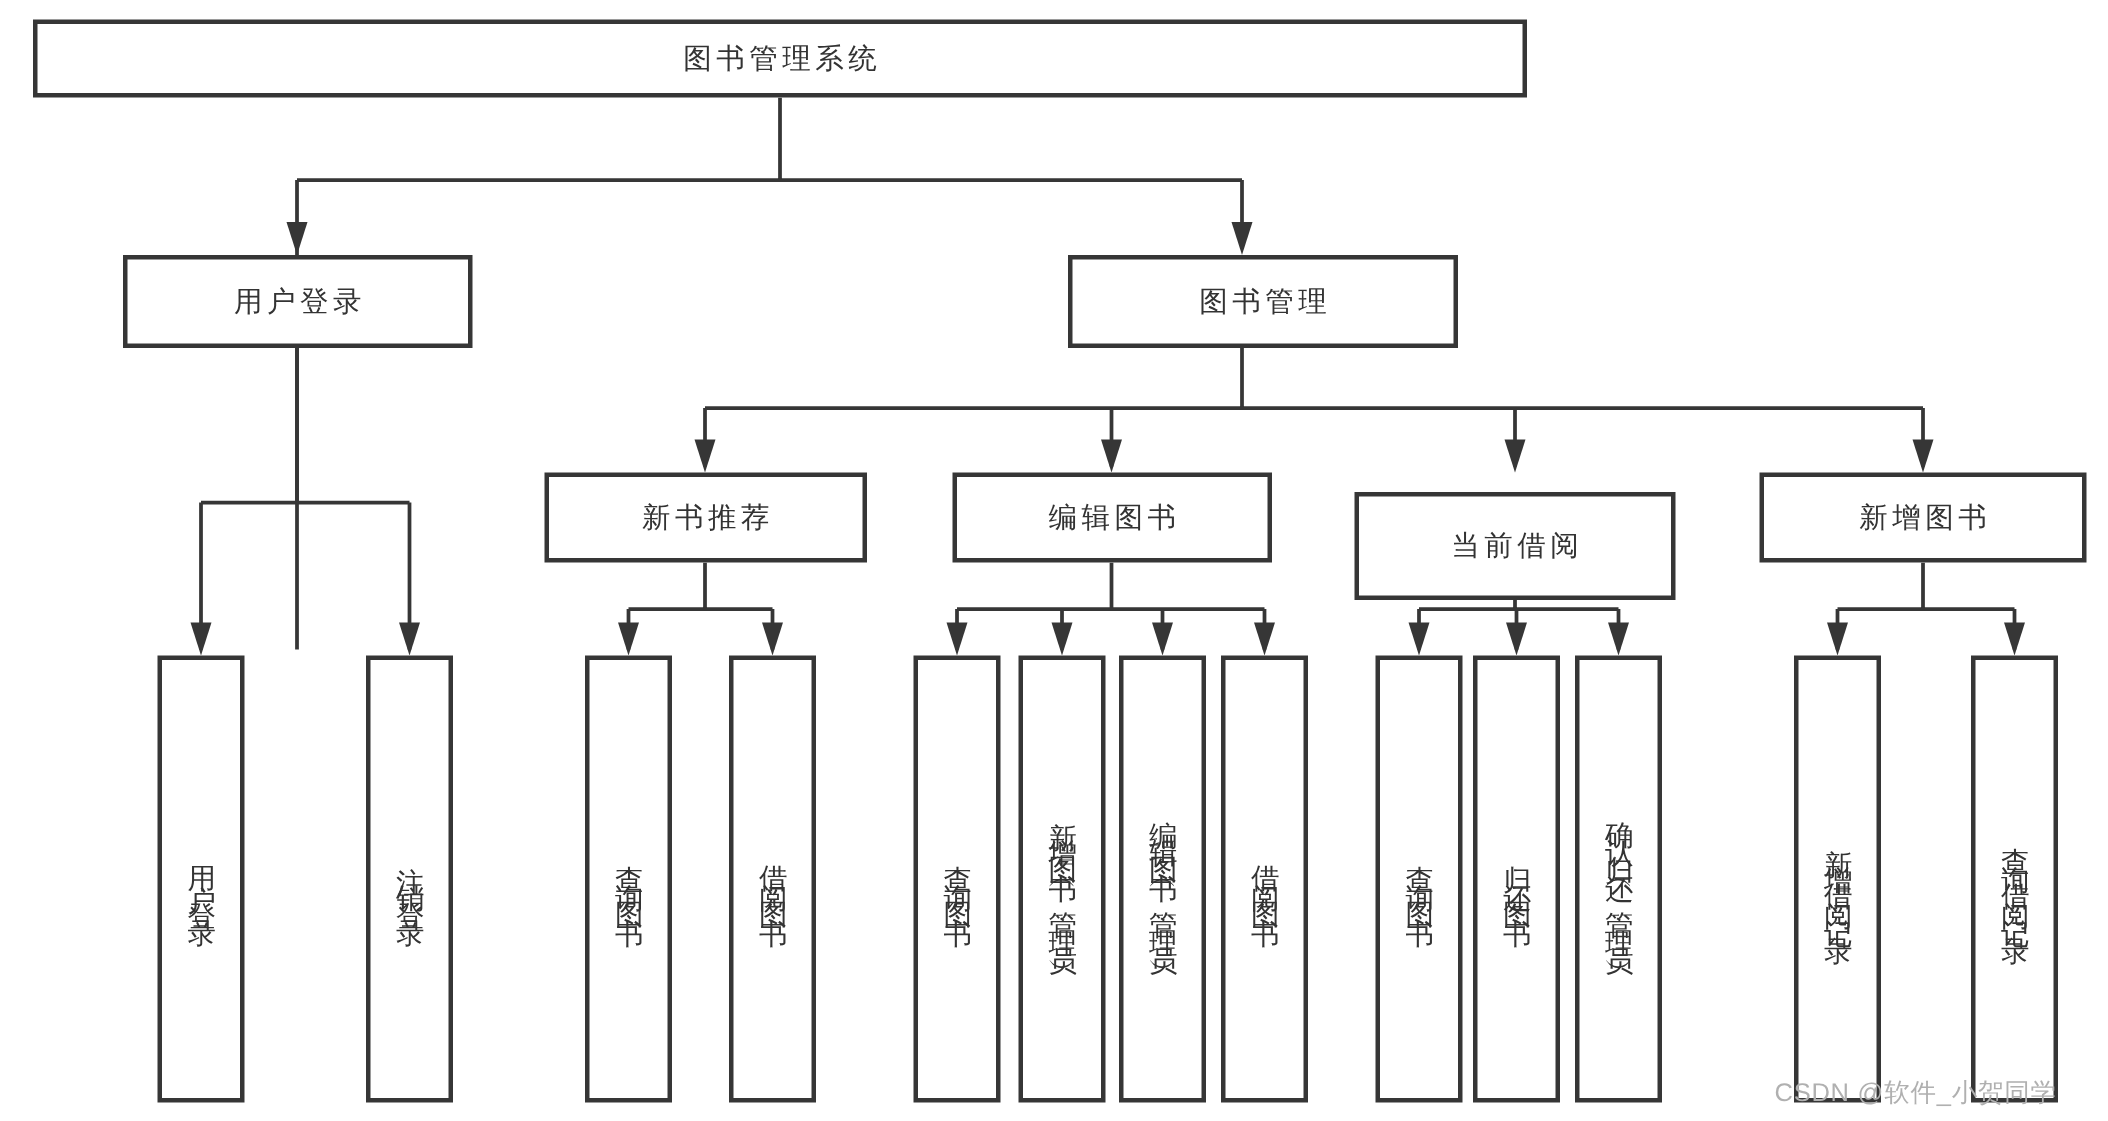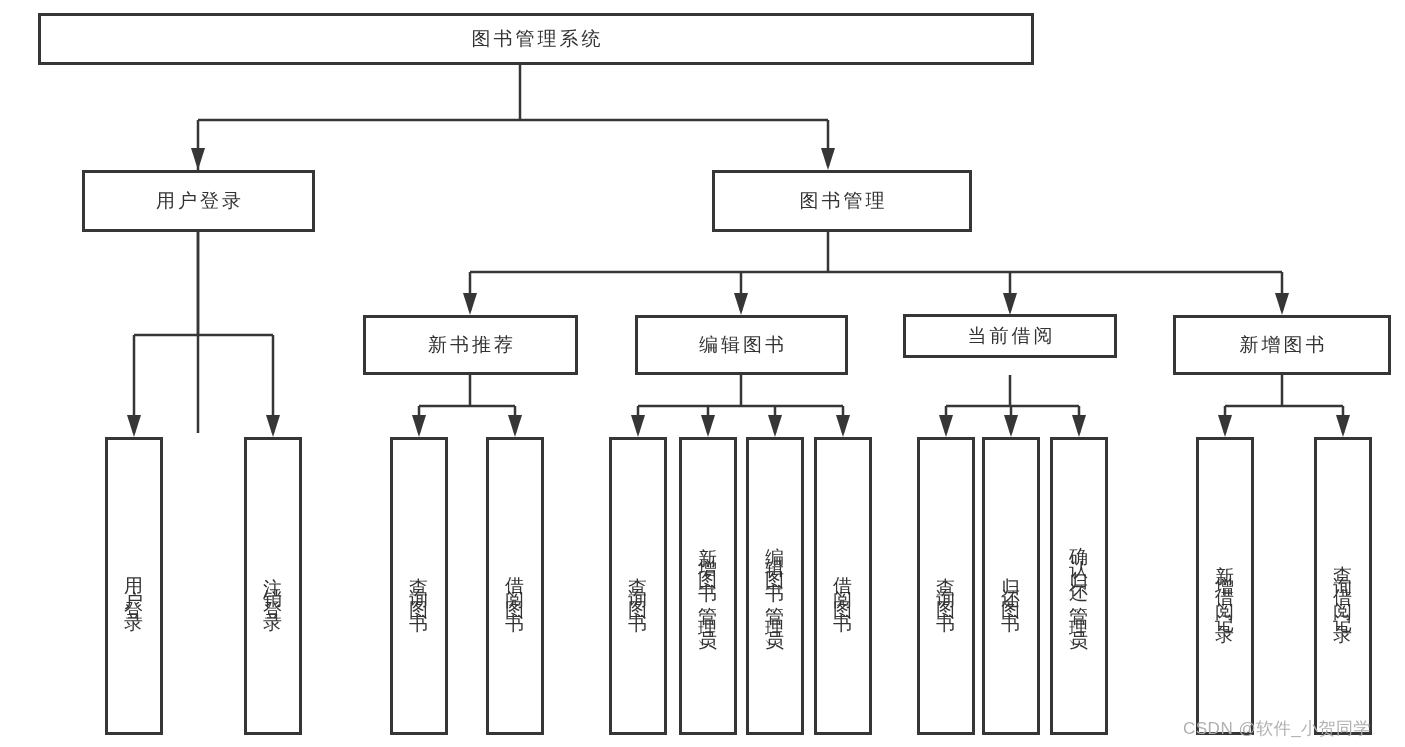--- a/index.html
+++ b/index.html
@@ -107,38 +107,38 @@
       <polygon points="1072,415 1086,415 1079,437" fill="var(--line-color)"></polygon>
     </g>
 
     <g>
       <path d="M1282 375 V406 M1225 406 H1343 M1225 406 V433 M1343 406 V433" fill="none" stroke="var(--line-color)" stroke-width="2.5"></path>
       <polygon points="1218,415 1232,415 1225,437" fill="var(--line-color)"></polygon>
       <polygon points="1336,415 1350,415 1343,437" fill="var(--line-color)"></polygon>
     </g>
   </svg>
 
-  <div class="box hbox" style="left:38px; top:13px; width:996px; height:52px;">
+  <div class="box hbox" style="left:22px; top:13px; width:996px; height:52px;">
     <span>图书管理系统</span>
   </div>
 
   <div class="box hbox" style="left:82px; top:170px; width:233px; height:62px;">
     <span>用户登录</span>
   </div>
   <div class="box hbox" style="left:712px; top:170px; width:260px; height:62px;">
     <span>图书管理</span>
   </div>
 
   <div class="box hbox" style="left:363px; top:315px; width:215px; height:60px;">
     <span>新书推荐</span>
   </div>
   <div class="box hbox" style="left:635px; top:315px; width:213px; height:60px;">
     <span>编辑图书</span>
   </div>
-  <div class="box hbox" style="left:903px; top:314px; width:214px; height:44px;">
+  <div class="box hbox" style="left:903px; top:328px; width:214px; height:72px;">
     <span>当前借阅</span>
   </div>
   <div class="box hbox" style="left:1173px; top:315px; width:218px; height:60px;">
     <span>新增图书</span>
   </div>
 
   <div class="box vbox" style="left:105px; top:437px; width:58px; height:298px;">
     <span class="vlabel">用户登录</span>
   </div>
   <div class="box vbox" style="left:244px; top:437px; width:58px; height:298px;">

